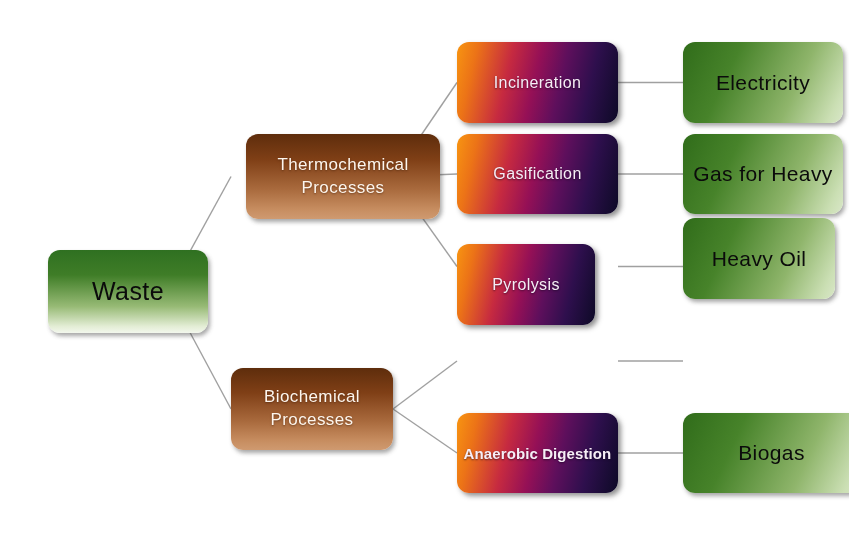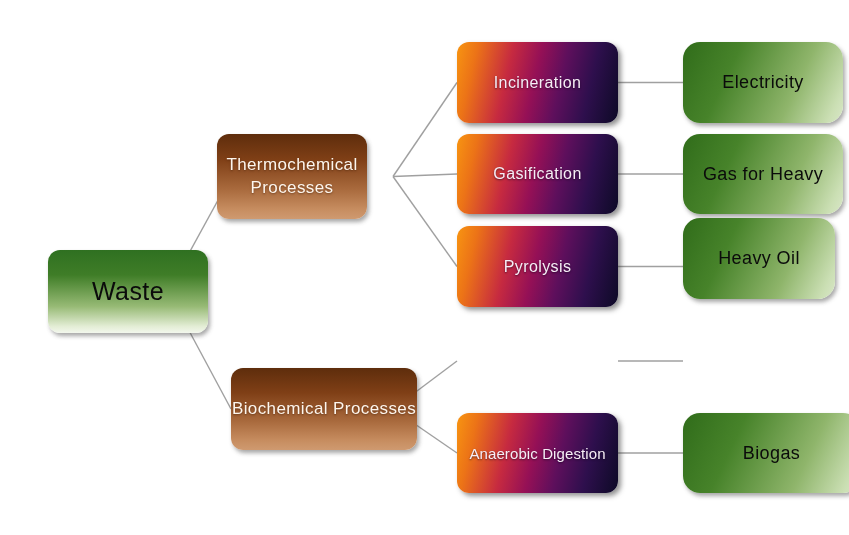--- a/index.html
+++ b/index.html
@@ -54,35 +54,35 @@
   .hot {
     background: linear-gradient(103deg, #f89511 0%, #ec7317 12%, #c62a40 32%, #951056 48%, #5e0f5c 63%, #2e0f4d 80%, #0d0a26 100%);
     color: #f6eef6;
     font-size: 16px;
     text-shadow: 0 1px 2px rgba(20,5,30,0.6);
     box-shadow: 3px 3px 5px rgba(40,40,40,0.5);
   }
   .hot.tight {
     font-size: 15px;
     letter-spacing: 0.1px;
+    font-weight: bold;
   }
   
   .green-d {
     background: linear-gradient(115deg, #306c1a 0%, #47832a 30%, #8fb56b 68%, #cbdfb4 92%, #d9e7c8 100%);
     color: #0b0b0b;
-    font-size: 18px;
-    border-radius: 17px;
+    font-size: 21px;
   }
   
   #n-waste        { left: 8px;   top: 250px; width: 160px; height: 83px; margin-left: 40px; }
-  #n-thermo       { left: 217px; top: 134px; width: 150px; height: 85px; text-align: center; }
-  #n-bio          { left: 231px; top: 368px; width: 186px; height: 82px; }
+  #n-thermo       { left: 246px; top: 134px; width: 194px; height: 85px; text-align: center; }
+  #n-bio          { left: 231px; top: 368px; width: 162px; height: 82px; }
   #n-incineration { left: 457px; top: 42px;  width: 161px; height: 81px; }
   #n-gasification { left: 457px; top: 134px; width: 161px; height: 80px; align-items: center; }
-  #n-pyrolysis    { left: 457px; top: 226px; width: 161px; height: 81px; }
+  #n-pyrolysis    { left: 457px; top: 244px; width: 138px; height: 81px; }
   #n-fermentation { left: 457px; top: 319px; width: 161px; height: 84px; }
   #n-anaerobic    { left: 457px; top: 413px; width: 161px; height: 80px; }
   #n-electricity  { left: 683px; top: 42px;  width: 160px; height: 81px; }
   #n-gasforfuel   { left: 683px; top: 134px; width: 160px; height: 80px; }
   #n-heavyoil     { left: 683px; top: 218px; width: 152px; height: 81px; }
   #n-ethanol      { left: 683px; top: 319px; width: 160px; height: 84px; }
   #n-biogas       { left: 683px; top: 413px; width: 177px; height: 80px; }
 </style>
 </head>
 <body>

